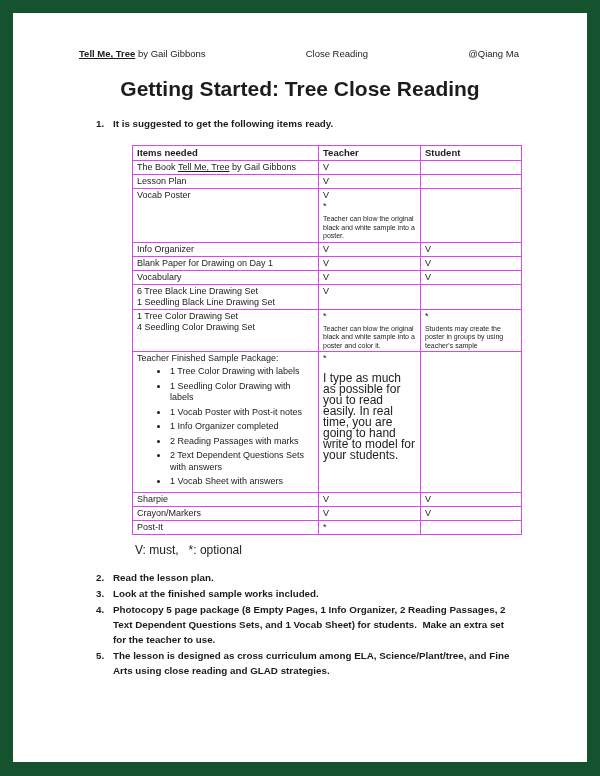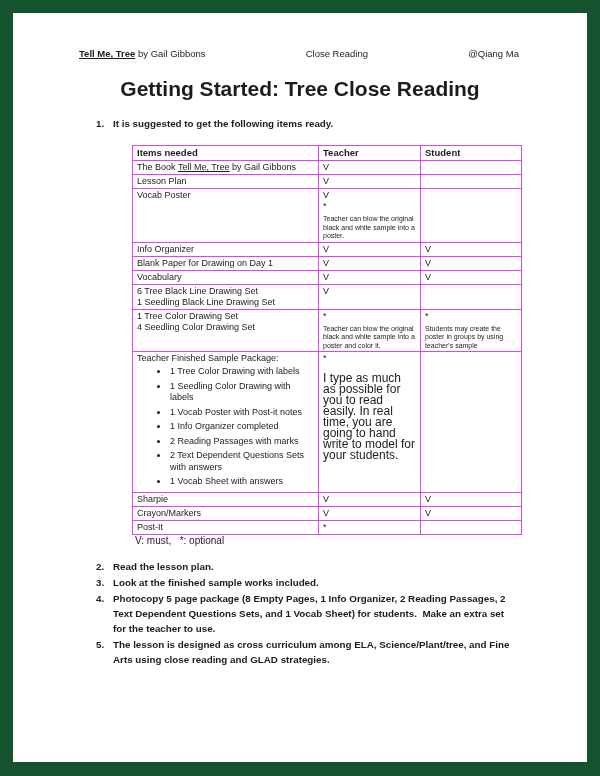--- a/index.html
+++ b/index.html
@@ -91,22 +91,22 @@
     margin:2px 0 0 0;
     padding-left:32px;
     list-style-type:disc;
   }
   ul.bullets li{
     margin-bottom:3px;
     line-height:11.5px;
     padding-left:1px;
   }
   .footnote{
-    margin:0 0 0 122px;
-    font-size:10px;
+    margin:8px 0 0 122px;
+    font-size:12px;
     white-space:pre;
   }
 </style>
 </head>
 <body>
 
 <div class="frame" style="background: #14532d;">
   <div class="page">
 
     <div class="doc-header">

